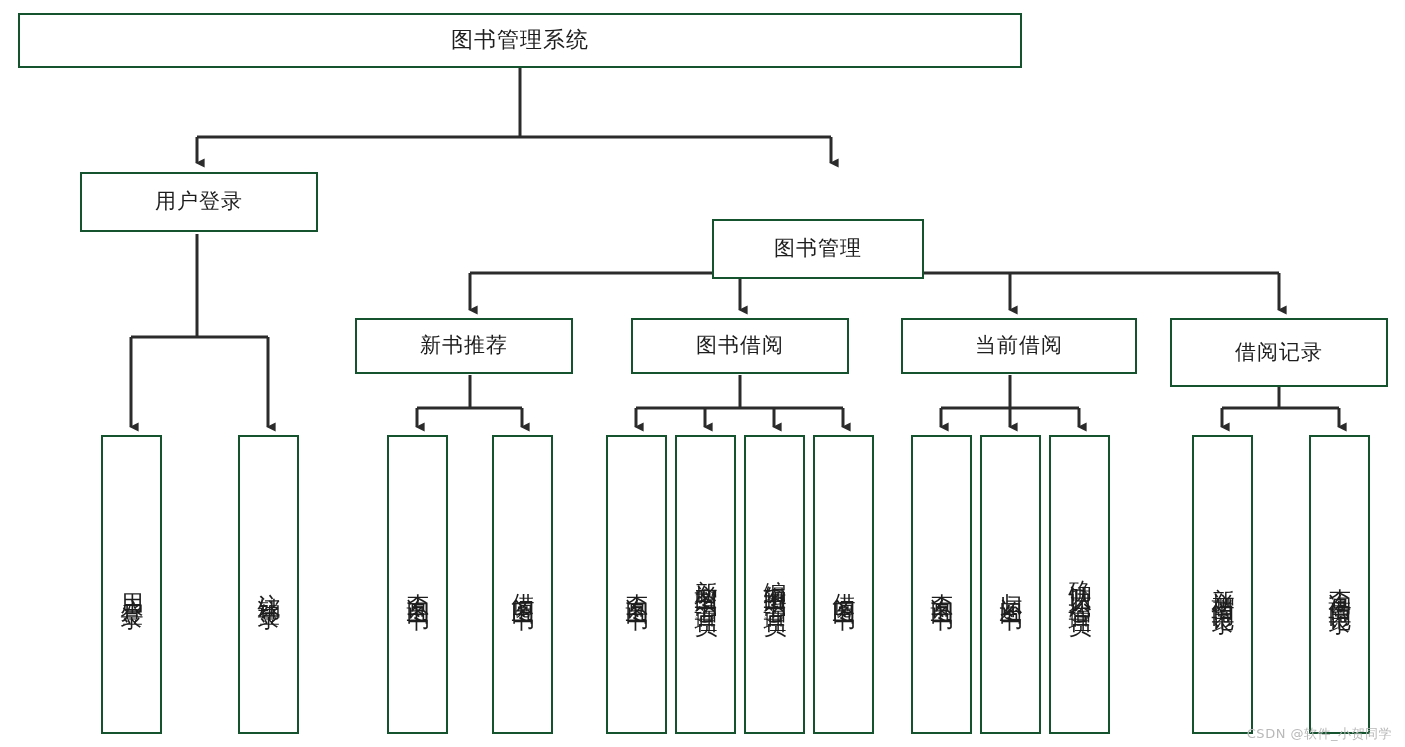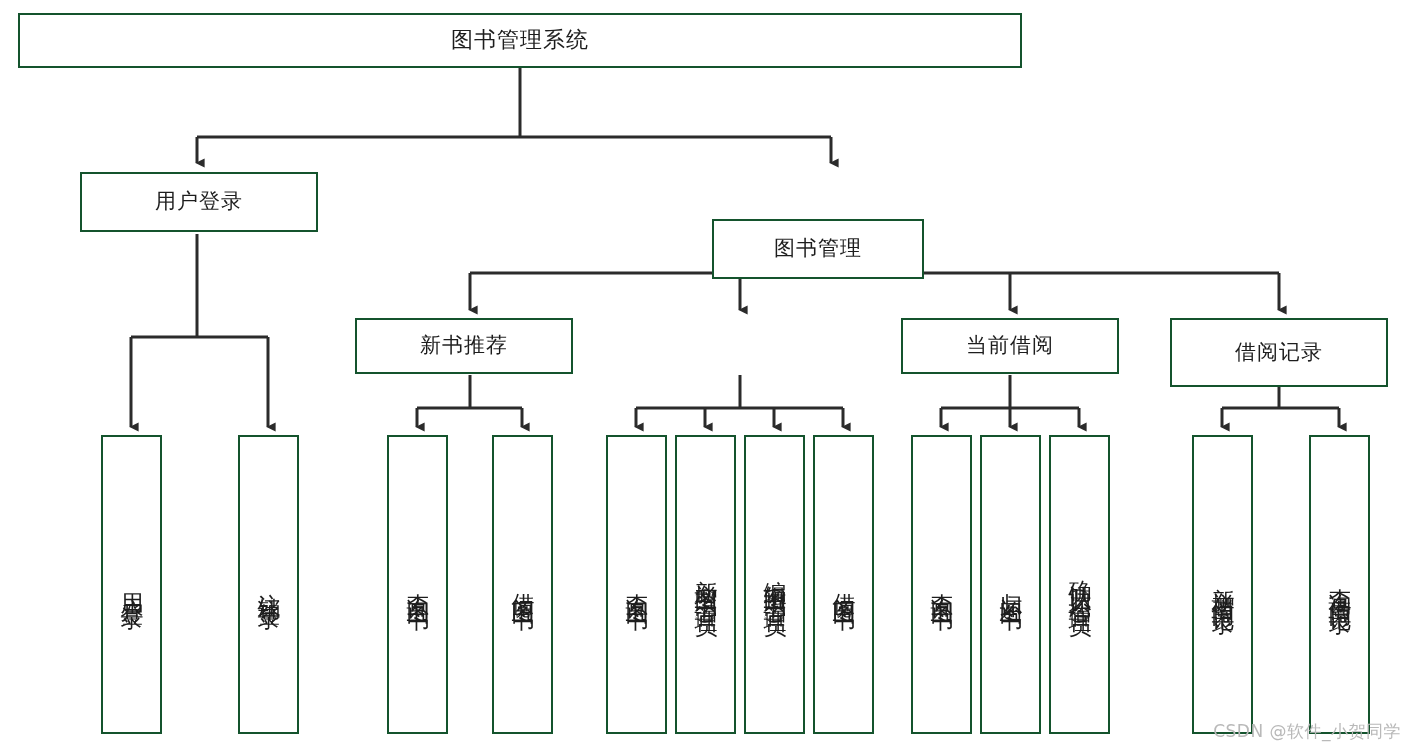--- a/index.html
+++ b/index.html
@@ -44,23 +44,23 @@
   .node.vert .lbl{
     writing-mode:vertical-rl;
     text-orientation:upright;
     font-size:23px;
     line-height:1.04;
     letter-spacing:5px;
     white-space:nowrap;
   }
   .watermark{
     position:absolute;
-    right:4px;
+    right:13px;
     bottom:4px;
-    font-size:17px;
+    font-size:13px;
     color:#b9b9b9;
     letter-spacing:0.5px;
     white-space:nowrap;
     font-family:"DejaVu Sans","Liberation Sans",sans-serif;
   }
 </style>
 </head>
 <body>
 
 <div id="canvas">
@@ -122,21 +122,24 @@
   <div class="node horiz" style="left:80px;top:172px;width:238px;height:60px;">
     <span class="lbl">用户登录</span>
   </div>
   <div class="node horiz" style="left:712px;top:175px;width:212px;height:60px;margin-top:44px;">
     <span class="lbl">图书管理</span>
   </div>
 
   <div class="node horiz" style="left:355px;top:318px;width:218px;height:56px;">
     <span class="lbl">新书推荐</span>
   </div>
-  <div class="node horiz" style="left:901px;top:318px;width:218px;height:56px;">
+  <div class="node horiz" style="left:631px;top:318px;width:218px;height:56px;">
+    <span class="lbl">图书借阅</span>
+  </div>
+  <div class="node horiz" style="left:901px;top:318px;width:236px;height:56px;">
     <span class="lbl">当前借阅</span>
   </div>
   <div class="node horiz" style="left:1170px;top:318px;width:218px;height:69px;">
     <span class="lbl">借阅记录</span>
   </div>
 
   <div class="node vert" style="left:101px;top:435px;width:61px;height:299px;">
     <span class="lbl">用户登录</span>
   </div>
   <div class="node vert" style="left:238px;top:435px;width:61px;height:299px;">

